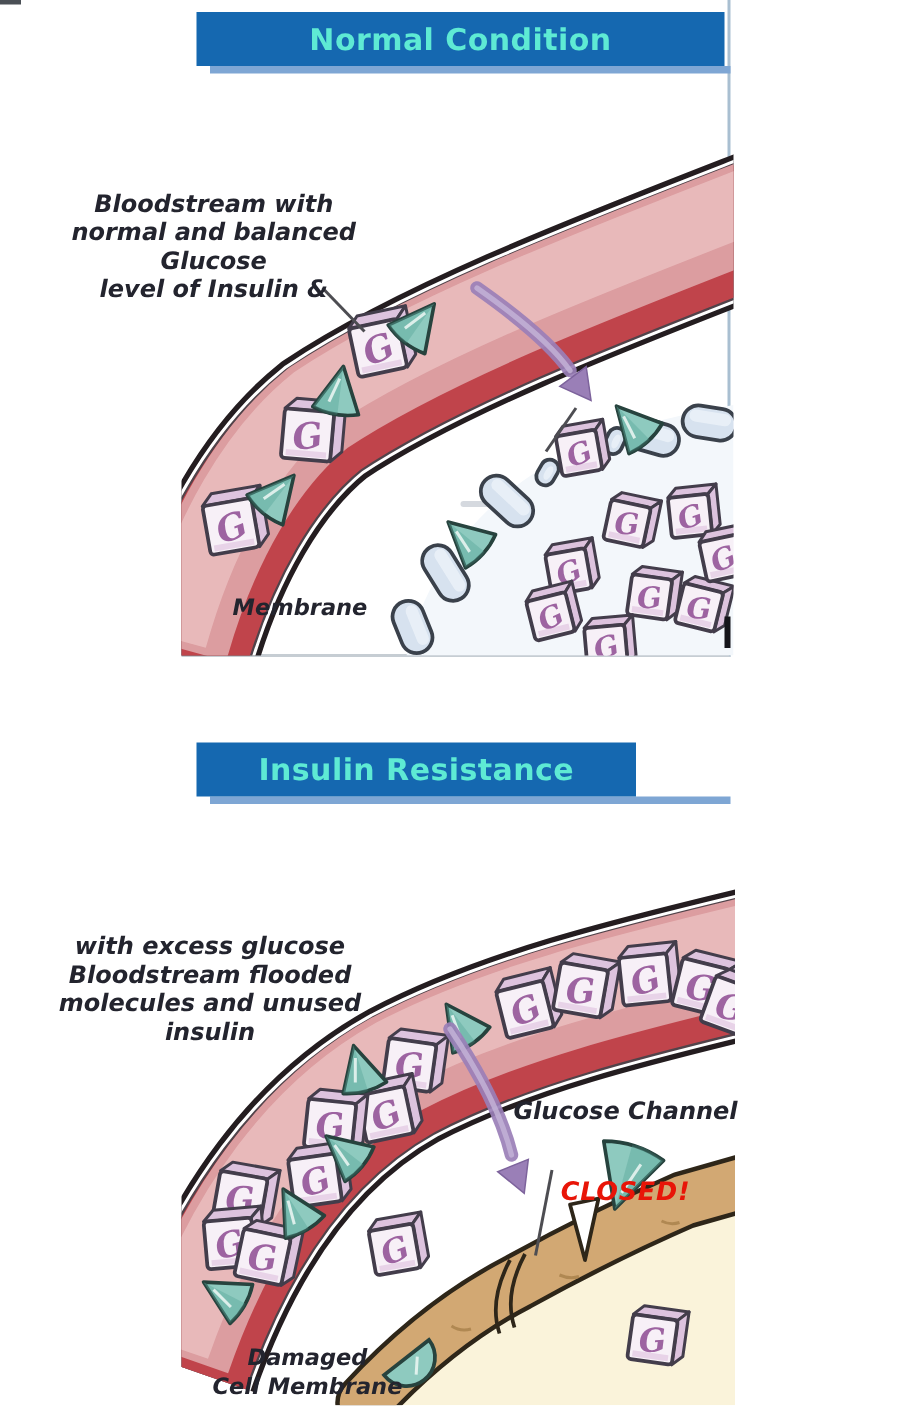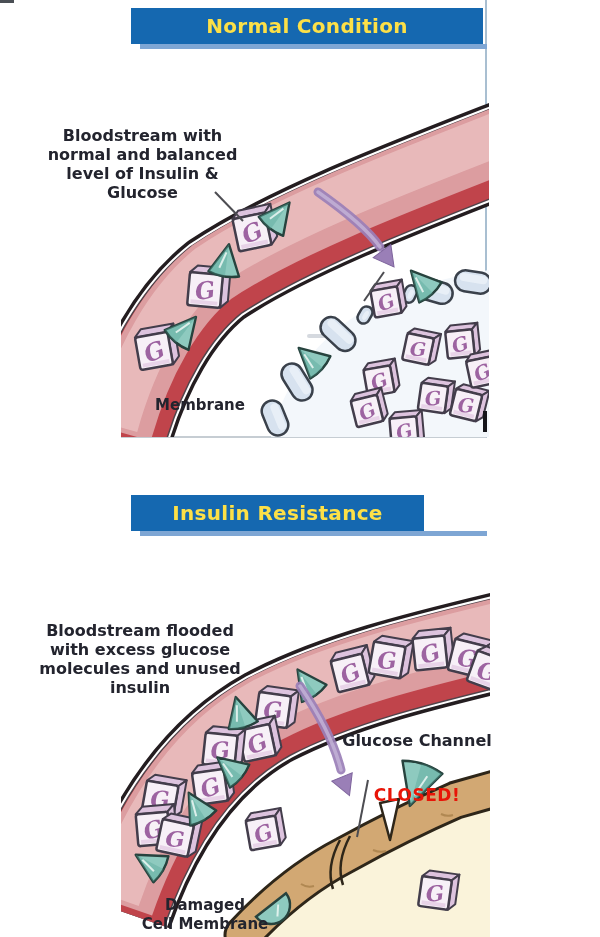--- a/index.html
+++ b/index.html
@@ -1,25 +1,25 @@
 <!DOCTYPE html>
 <html style="--banner-bg: #1568b0; --banner-shadow: #7ea6d4; --label-color: #23242e; --closed-red: #e81508; --frame-border: #a9bfd1;"><head>
 <meta charset="utf-8">
 <style>
   html,body{margin:0;padding:0;background:#fff;}
   .stage{position:relative;width:600px;height:937px;background:#fff;overflow:hidden;
          font-family:"DejaVu Sans","Liberation Sans",sans-serif;}
-  .banner{position:absolute;background:var(--banner-bg,#1568b0);color:#fde047;font-size:20px;
+  .banner{position:absolute;background:var(--banner-bg,#1568b0);color:#5eead4;font-size:20px;
           font-weight:bold;text-align:center;height:36px;line-height:36px;z-index:6;
           letter-spacing:.3px;}
   .banner-shadow{position:absolute;background:var(--banner-shadow,#7ea6d4);height:5px;z-index:5;}
   .lbl{position:absolute;font-weight:bold;color:var(--label-color,#23242e);text-align:center;
        line-height:19px;font-size:16px;z-index:10;}
   .lbl.small{font-size:15px;}
-  .lbl span{display:block;}
+  .lbl span{display:block;font-style:italic;}
   .status-line{color:var(--closed-red,#e81508);font-size:17px;letter-spacing:.5px;margin-top:36px;}
   .frame1{position:absolute;left:121px;top:0;width:364px;height:436px;
           border-right:2px solid var(--frame-border,#a9bfd1);border-bottom:2px solid #c6cdd3;z-index:2;}
   .corner-dash{position:absolute;left:0;top:0;width:14px;height:3px;background:#4a4f55;z-index:3;}
   .scan-tick{position:absolute;left:483px;top:411px;width:4px;height:21px;background:#15151a;z-index:7;}
   svg.art{position:absolute;z-index:3;}
   #art1{left:121px;top:0;}
   #art2{left:121px;top:537px;}
 </style>
 </head>
@@ -200,22 +200,22 @@
           <polygon points="0,-11 20,0 0,11" fill="#9a7fb7" stroke="#7d639c"></polygon>
         </g>
   </g>
       <line x1="94" y1="192" x2="122" y2="221" stroke="#4d4d52" stroke-width="2"></line>
       <line x1="263" y1="272" x2="243" y2="301" stroke="#4d4d52" stroke-width="2"></line>
     </svg>
 
   <div class="lbl" style="left:10px;top:126px;width:265px;">
     <span>Bloodstream with</span>
     <span>normal and balanced</span>
+    <span>Glucose</span>
     <span>level of Insulin &amp;</span>
-    <span>Glucose</span>
   </div>
 
 
   <div class="lbl small" style="left:135px;top:396px;width:130px;">
     <span>Membrane</span>
   </div>
 
   <div class="banner" style="left:131px;top:495px;width:293px;">
     <span>Insulin Resistance</span>
   </div>
@@ -385,22 +385,22 @@
     <polygon points="-15,-15 -8.4,-21.6 21.6,-21.6 15,-15" fill="#ddc3de" stroke="#433d4b" stroke-width="2" stroke-linejoin="round"></polygon>
     <polygon points="15,-15 21.6,-21.6 21.6,8.4 15,15" fill="#ddc3de" stroke="#433d4b" stroke-width="2" stroke-linejoin="round"></polygon>
     <rect x="-15" y="-15" width="30" height="30" rx="2.5" fill="#f7f0f7" stroke="#433d4b" stroke-width="2.5"></rect>
     <path d="M -12,11 L 12,11" stroke="#e6cfe6" stroke-width="4" opacity="0.85"></path>
     <text x="0" y="8.100000000000001" text-anchor="middle" font-size="21.599999999999998" font-weight="bold" font-style="italic" fill="#96589a" font-family="DejaVu Serif, serif" transform="rotate(-12)" opacity="0.92">G</text>
   </g>
       <line x1="247" y1="243" x2="236" y2="300" stroke="#4d4d52" stroke-width="2"></line>
     </svg>
 
   <div class="lbl" style="left:5px;top:621px;width:270px;">
+    <span>with excess glucose</span>
     <span>Bloodstream flooded</span>
-    <span>with excess glucose</span>
     <span>molecules and unused</span>
     <span>insulin</span>
   </div>
 
   <div class="lbl" style="left:327px;top:731px;width:180px;">
     <span>Glucose Channel</span>
     <span class="status-line">CLOSED!</span>
   </div>
 
   <div class="lbl small" style="left:135px;top:896px;width:140px;">

